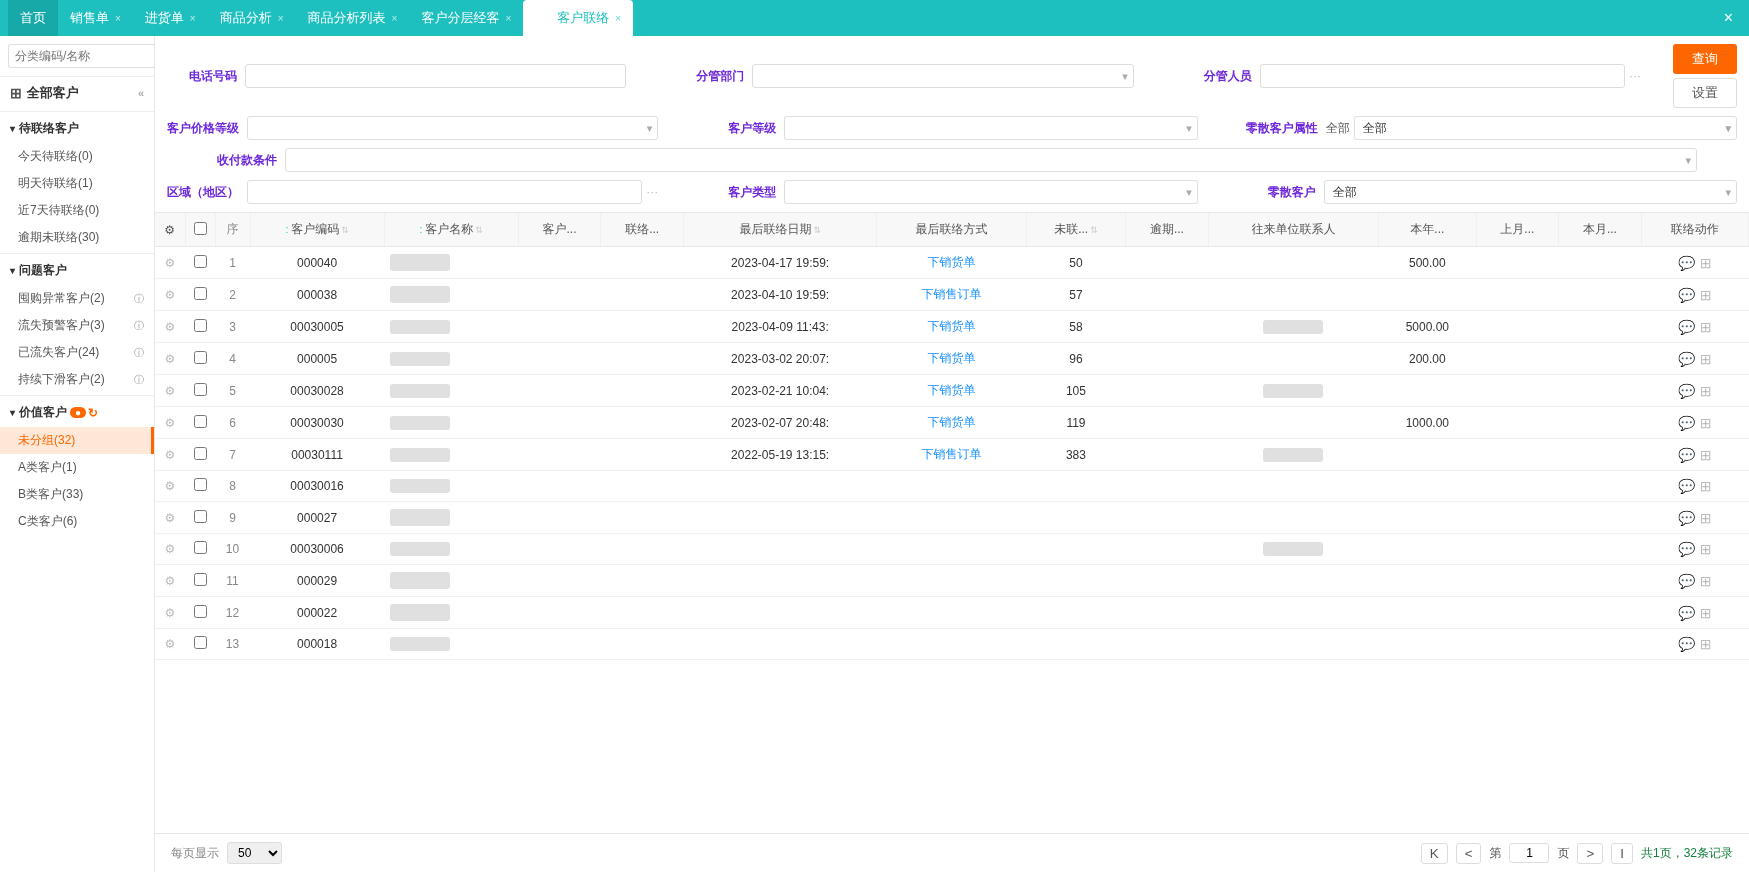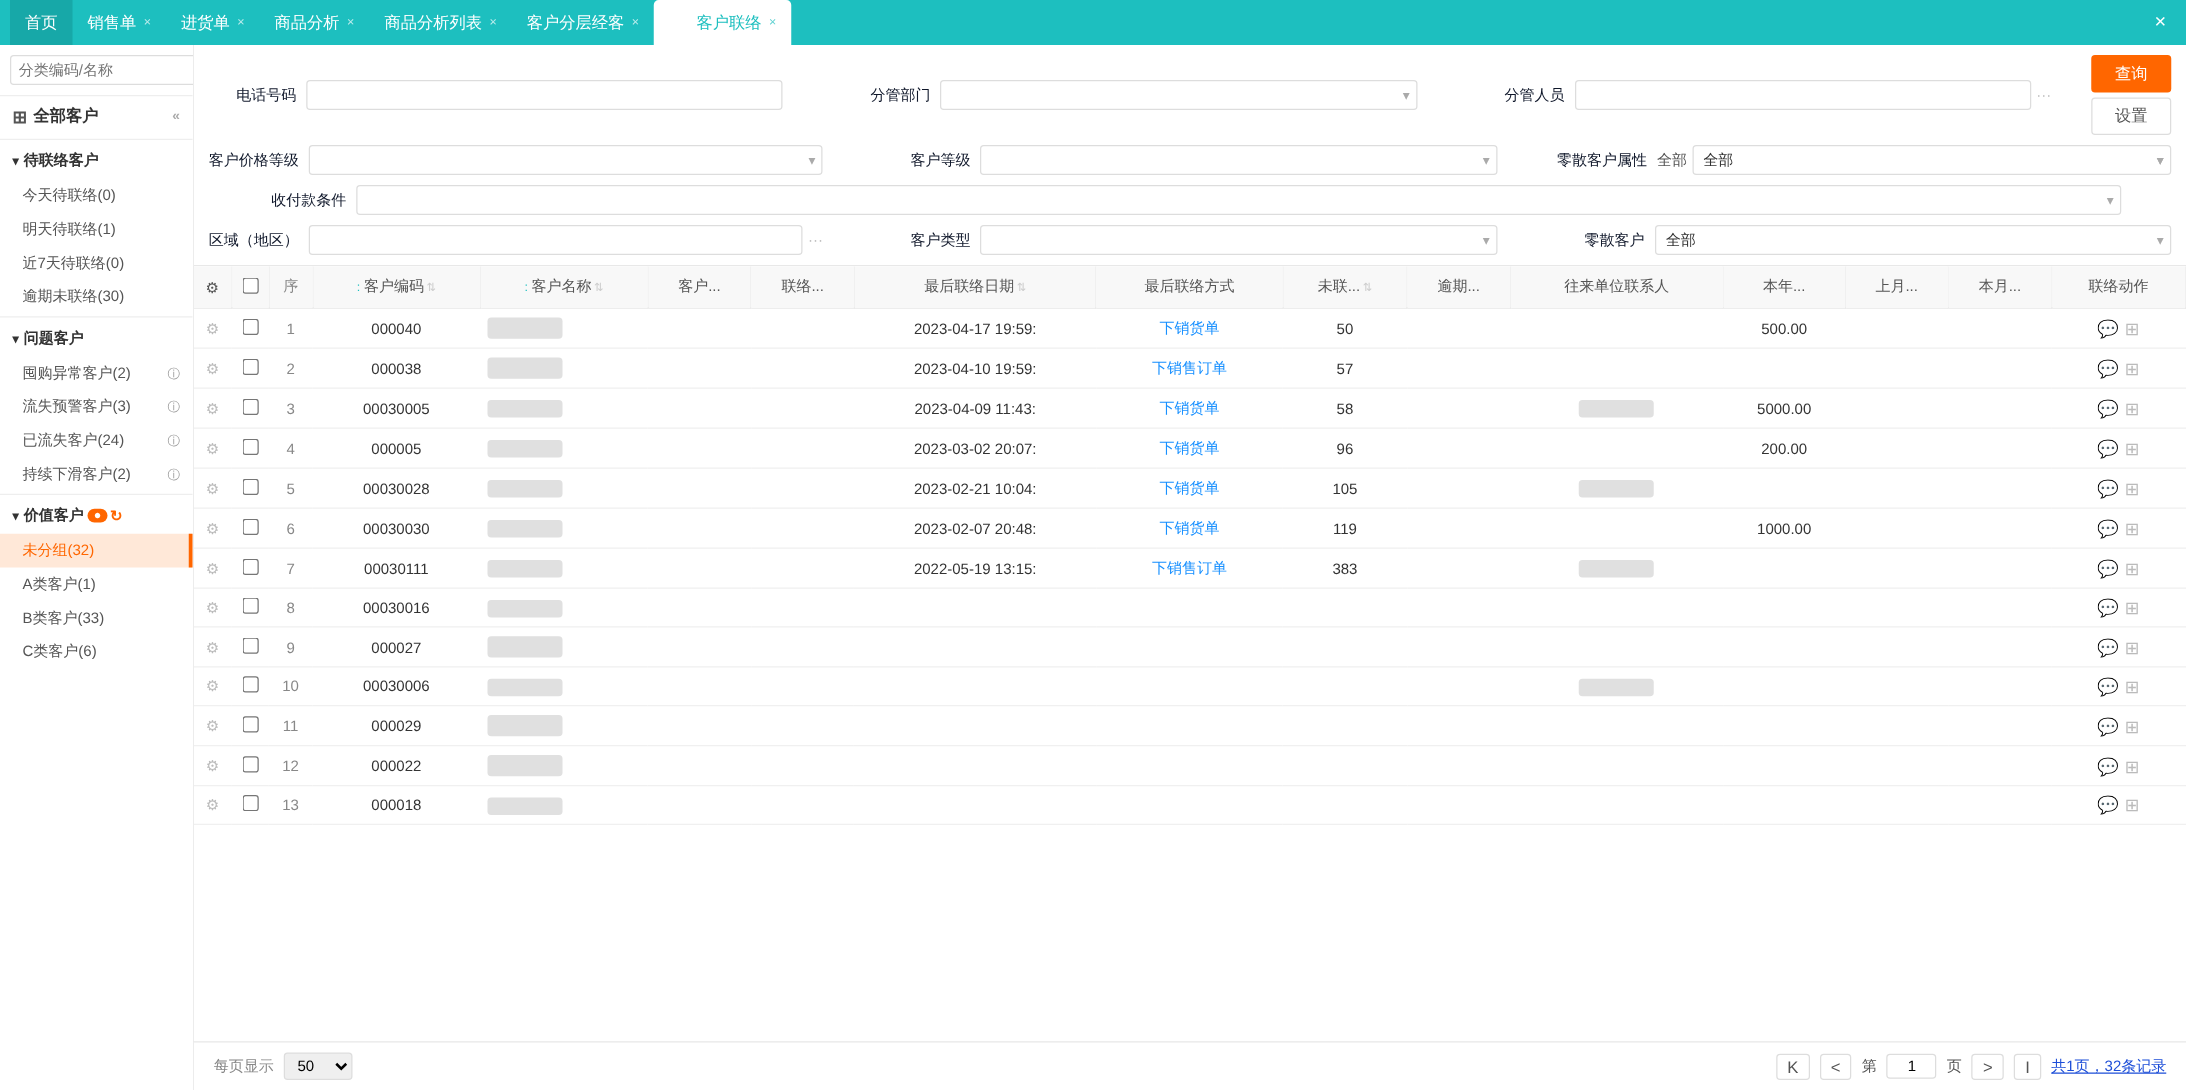--- a/index.html
+++ b/index.html
@@ -54,21 +54,21 @@
     .my-customers { display: flex; align-items: center; gap: 4px; cursor: pointer; color: #555; font-size: 12px; }
     .filter-bar .spacer { flex: 1; }
     .batch-op-btn { color: #555; cursor: pointer; font-size: 12px; display: flex; align-items: center; gap: 3px; }
     .export-btn { color: #555; cursor: pointer; font-size: 12px; display: flex; align-items: center; gap: 3px; }
 
     
     .adv-filter { background: #fff; padding: 8px 12px; border-bottom: 1px solid #e8e8e8; }
     .adv-filter-row { display: flex; align-items: center; margin-bottom: 8px; gap: 8px; }
     .adv-filter-row:last-child { margin-bottom: 0; }
     .filter-field { display: flex; align-items: center; flex: 1; }
-    .filter-field label { color: #0f172a; font-size: 12px; white-space: nowrap; min-width: 70px; text-align: right; margin-right: 8px; }
+    .filter-field label { color: #6d28d9; font-size: 12px; white-space: nowrap; min-width: 70px; text-align: right; margin-right: 8px; font-weight: bold; }
     .filter-field input, .filter-field select {
       flex: 1; border: 1px solid #ddd; border-radius: 3px; padding: 4px 8px; font-size: 12px;
       outline: none; background: #fff; color: #333;
     }
     .filter-field .select-wrap { flex: 1; position: relative; display: flex; align-items: center; }
     .filter-field .select-wrap select { width: 100%; appearance: none; padding-right: 20px; }
     .filter-field .select-wrap::after { content: '▾'; position: absolute; right: 6px; color: #aaa; font-size: 11px; pointer-events: none; }
     .filter-actions { display: flex; flex-direction: column; gap: 4px; margin-left: 8px; }
     .btn-query { background: #ff6600; color: #fff; border: none; border-radius: 3px; padding: 6px 18px; cursor: pointer; font-size: 13px; }
     .btn-reset { background: #fff; color: #555; border: 1px solid #ddd; border-radius: 3px; padding: 5px 18px; cursor: pointer; font-size: 13px; }
@@ -99,21 +99,21 @@
     
     .table-footer {
       background: #fff; border-top: 1px solid #e8e8e8; padding: 8px 16px;
       display: flex; align-items: center; gap: 8px; font-size: 12px; color: #555;
     }
     .table-footer .spacer { flex: 1; }
     .page-size-label { color: #888; }
     .page-size-select { border: 1px solid #ddd; border-radius: 3px; padding: 2px 6px; font-size: 12px; }
     .page-btn { border: 1px solid #ddd; border-radius: 3px; padding: 2px 8px; cursor: pointer; background: #fff; color: #555; }
     .page-num-input { border: 1px solid #ddd; border-radius: 3px; padding: 2px 6px; width: 40px; text-align: center; font-size: 12px; }
-    .total-info { color: #1d4ed8; text-decoration: underline; }
+    .total-info { color: #15803d; }
 
     
     ::-webkit-scrollbar { width: 6px; height: 6px; }
     ::-webkit-scrollbar-track { background: #f5f5f5; }
     ::-webkit-scrollbar-thumb { background: #ccc; border-radius: 3px; }
 
     
     input[type="checkbox"] { cursor: pointer; accent-color: #1dbfbf; }
 
     

